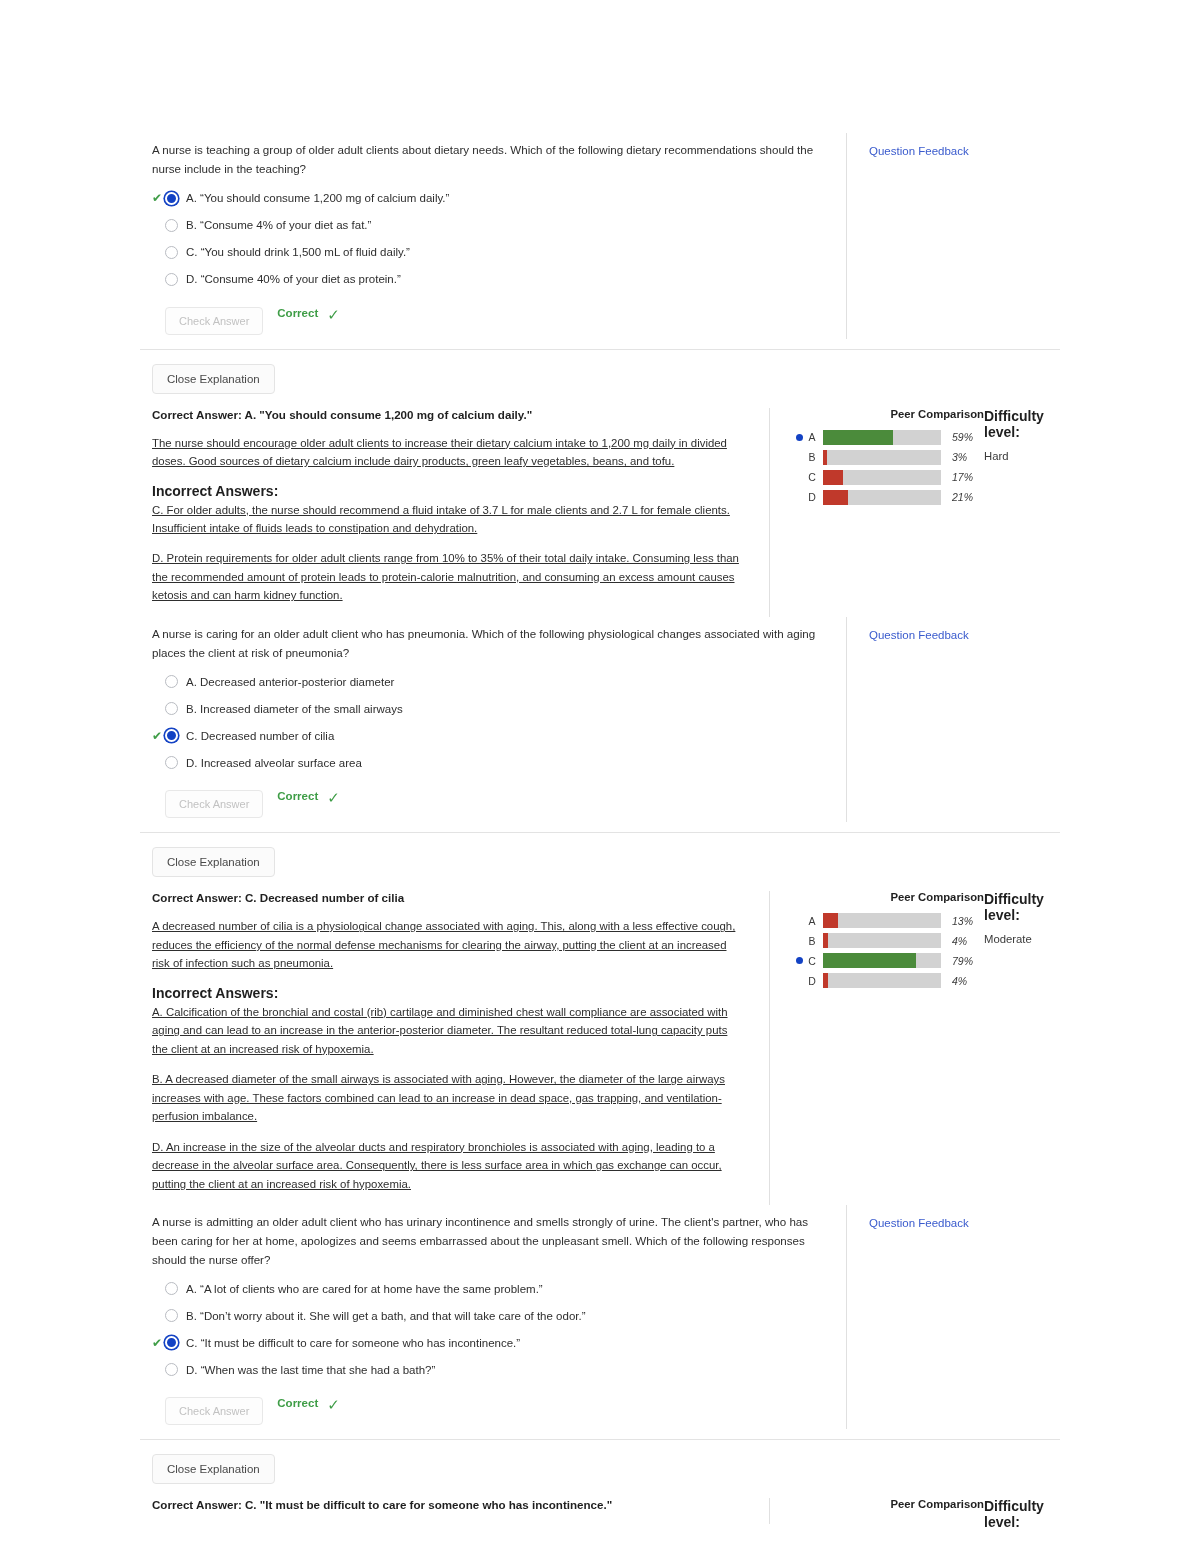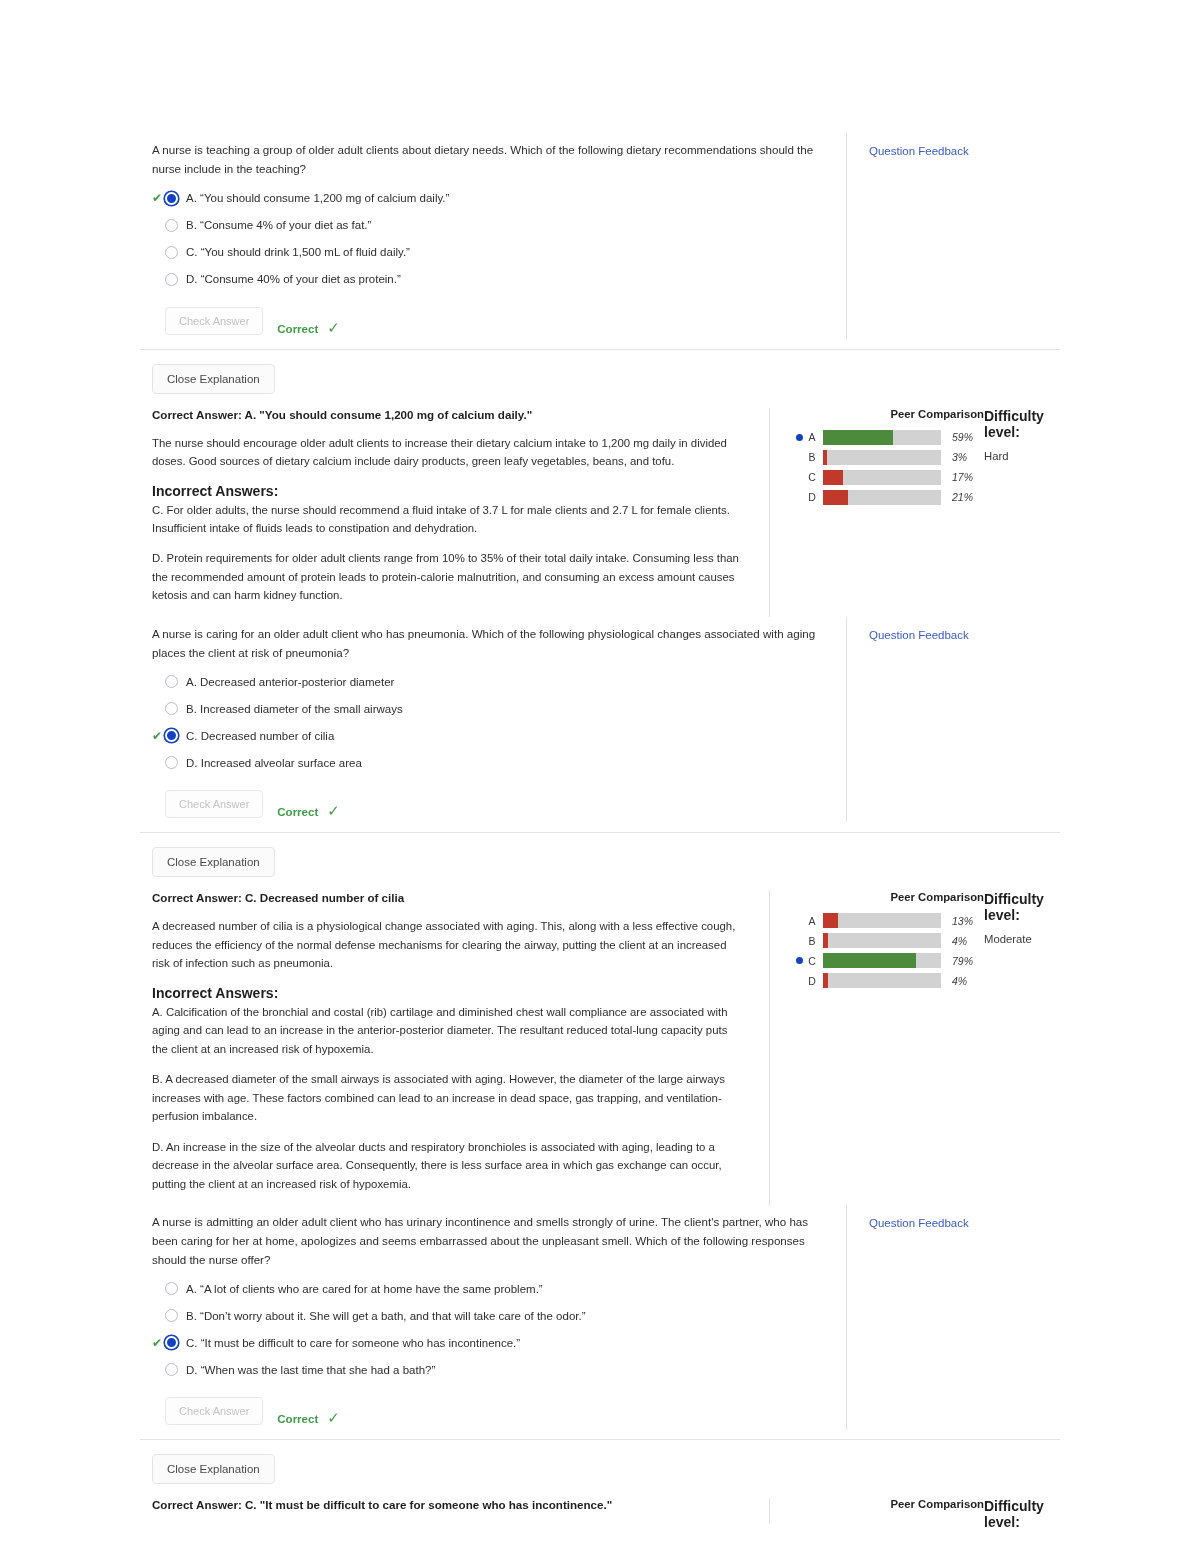--- a/index.html
+++ b/index.html
@@ -91,21 +91,21 @@
     box-shadow: 0 0 0 1.6px #1342c4;
   }
   .opt-label {
     font-size: 11.5px;
     line-height: 1.4;
     color: #2e2e2e;
   }
 
   .answer-actions {
     display: flex;
-    align-items: flex-end;
+    align-items: flex-start;
     margin-top: 16px;
     padding-left: 13px;
   }
   .check-answer-btn {
     font-size: 11px;
     color: #c2c2c2;
     background: #fdfdfd;
     border: 1px solid #e8e8e8;
     border-radius: 4px;
     padding: 7px 13px;
@@ -163,20 +163,21 @@
     font-size: 11.6px;
     font-weight: bold;
     color: #1f1f1f;
     margin: 0 0 13px 0;
   }
   .exp-para {
     font-size: 11.4px;
     line-height: 1.62;
     color: #2e2e2e;
     margin: 0 0 12px 0;
+    text-decoration: underline;
   }
   .exp-subheading {
     font-size: 14px;
     font-weight: bold;
     color: #1f1f1f;
     margin: 0 0 2px 0;
   }
 
   
   .peer-title {

